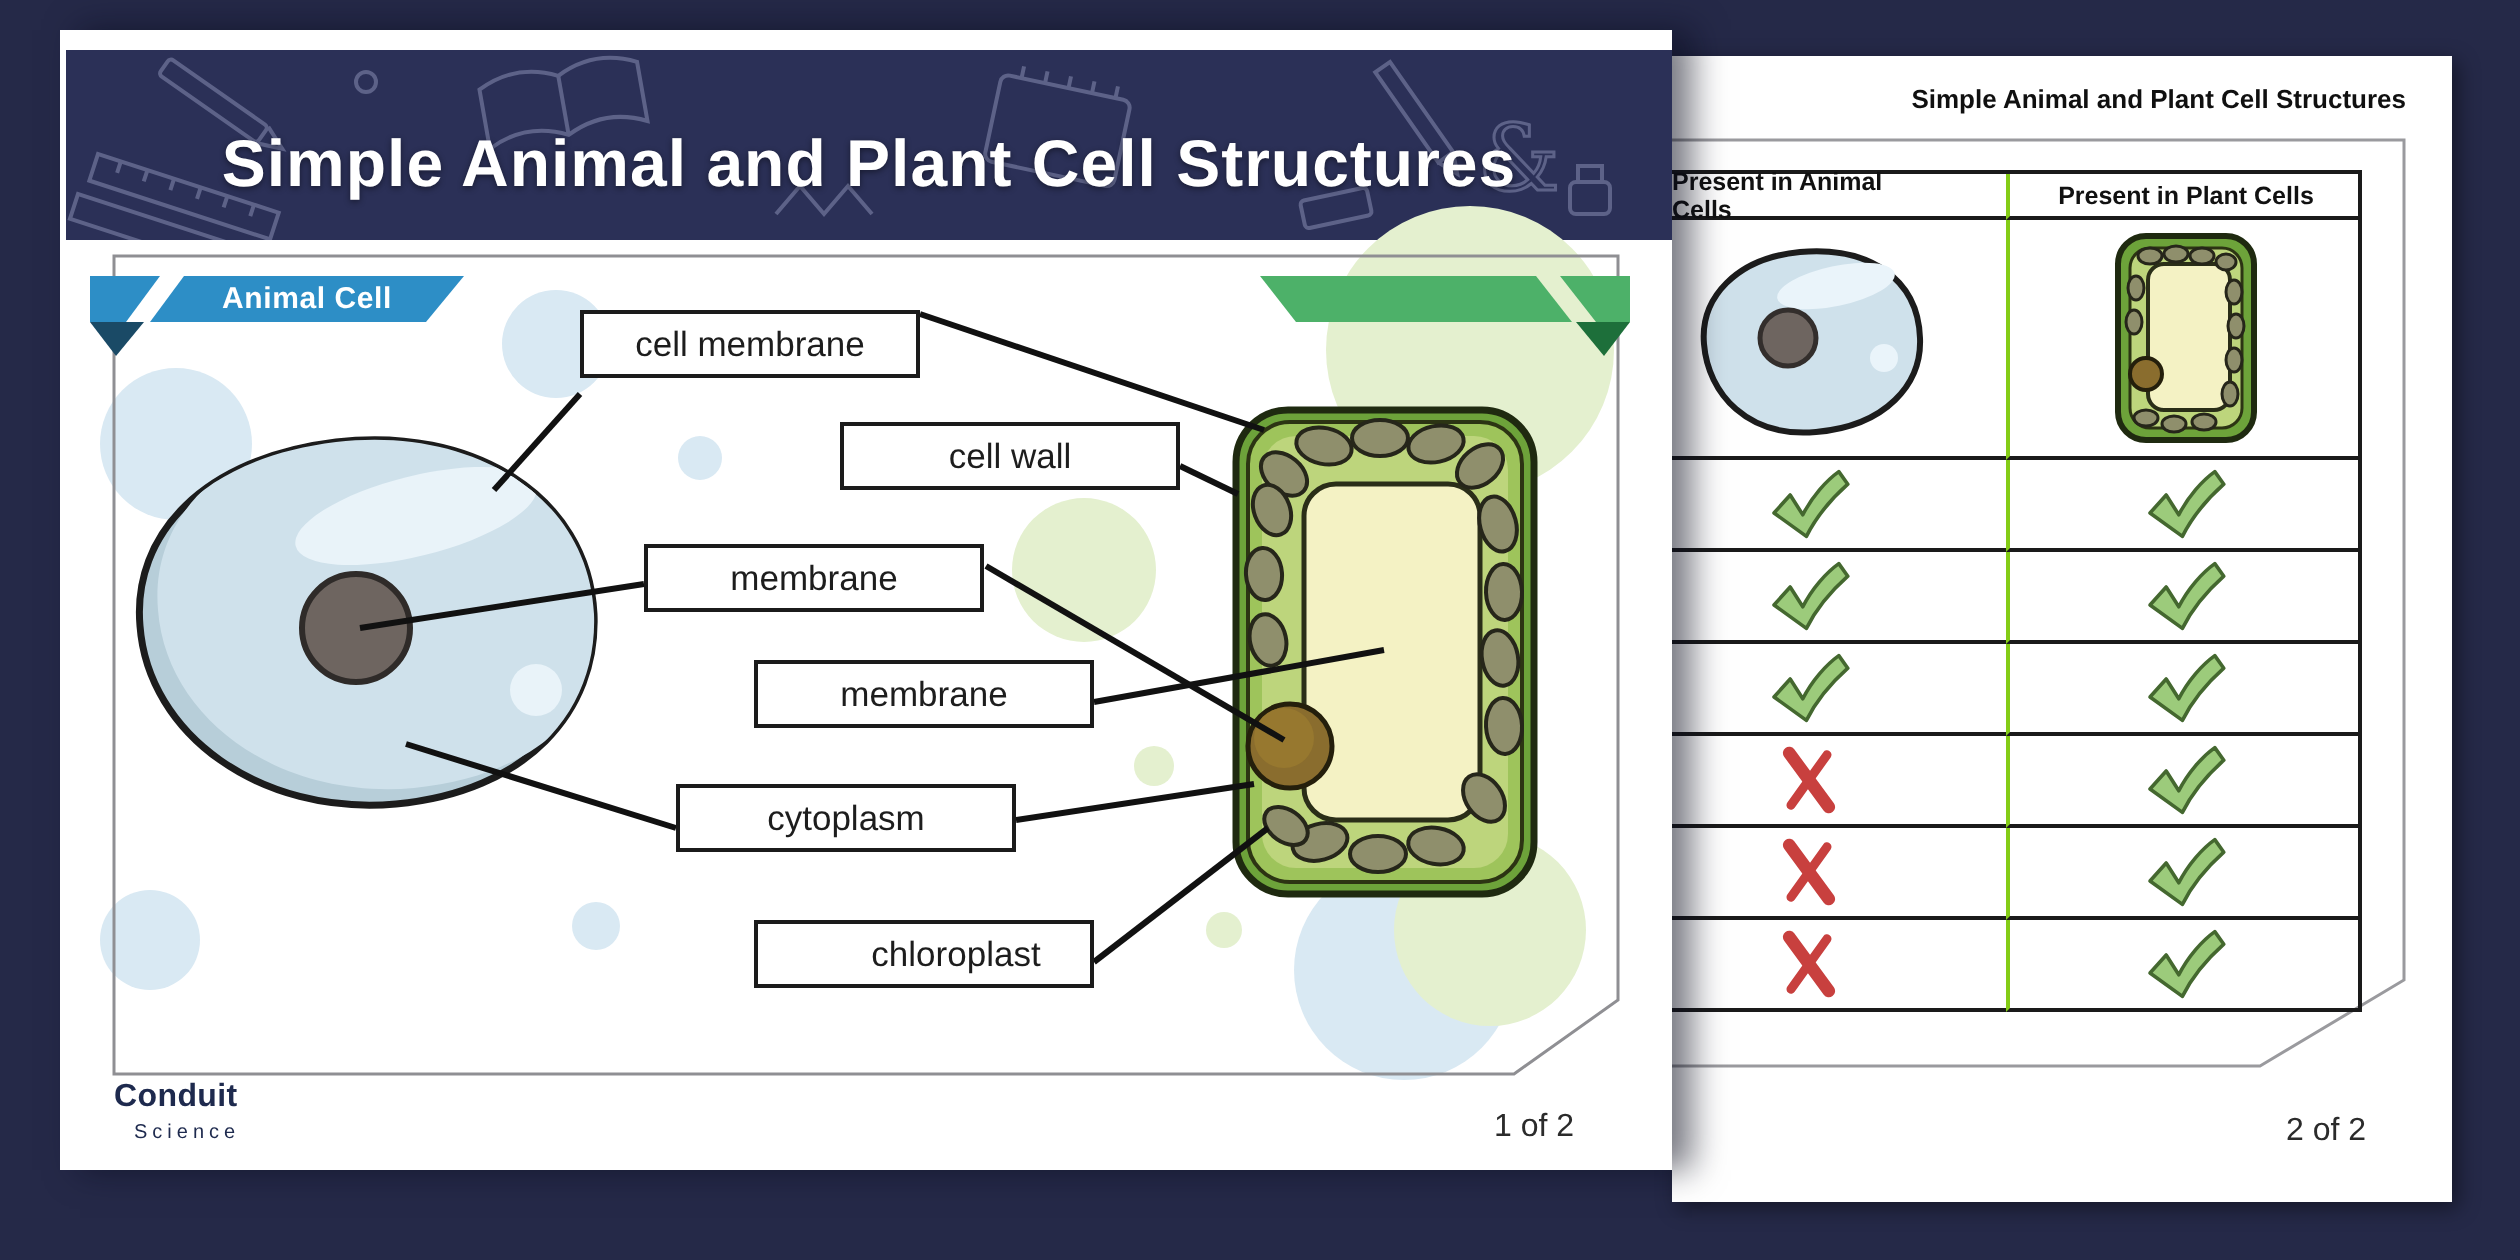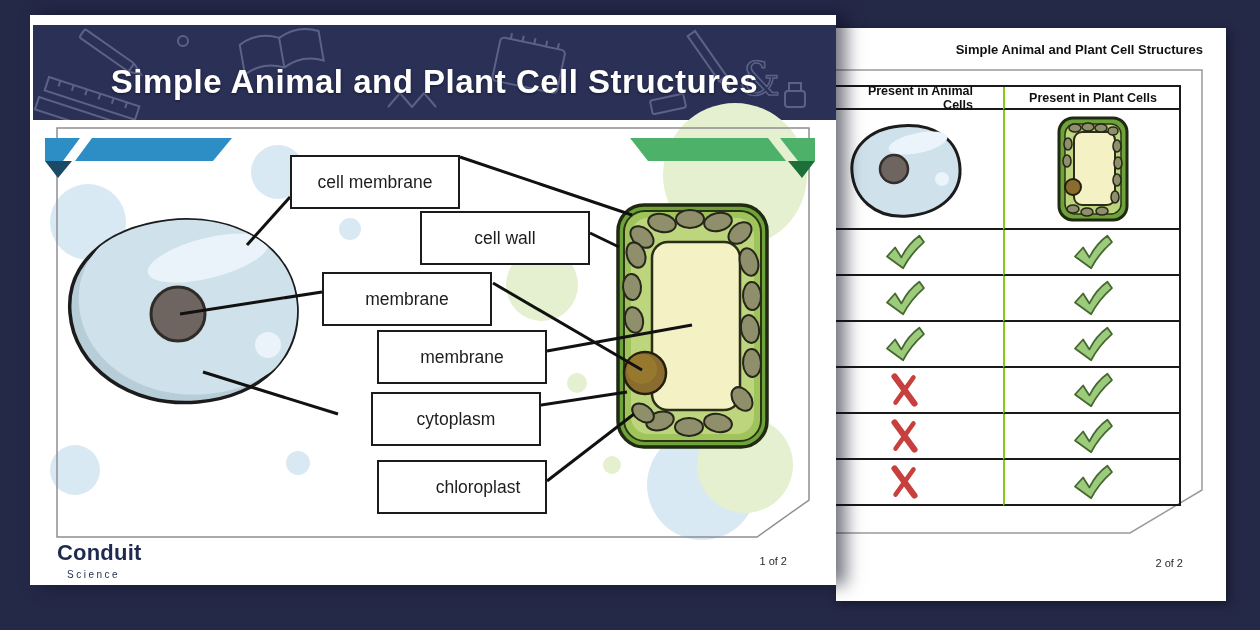--- a/index.html
+++ b/index.html
@@ -15,43 +15,43 @@
   
   .band{position:absolute;left:3px;right:0;top:10px;height:95px;background:#2B3057;overflow:hidden;}
   .band svg{position:absolute;inset:0;}
   .p1-title{
     position:absolute;inset:0;display:flex;align-items:center;justify-content:center;
     padding-top:18px;color:#ffffff;font-size:33px;font-weight:bold;letter-spacing:.5px;
     text-shadow:0 1px 3px rgba(0,0,0,.45);white-space:nowrap;
   }
   .scene{position:absolute;left:0;top:0;}
   .label-box{
-    position:absolute;width:170px;height:54px;background:#ffffff;border:2.5px solid #1b1b1b;
+    position:absolute;width:170px;height:34px;background:#ffffff;border:2.5px solid #1b1b1b;
     box-sizing:border-box;display:flex;align-items:center;justify-content:center;
     font-size:17.5px;color:#1d1d1d;
   }
   .banner-text{
     position:absolute;height:24px;display:flex;align-items:center;justify-content:center;
     color:#ffffff;font-size:15px;font-weight:bold;letter-spacing:.3px;
   }
   .brand{position:absolute;left:27px;top:525px;color:#1E2A4E;}
-  .brand .b1{font-size:22px;font-weight:bold;letter-spacing:.2px;}
+  .brand .b1{font-size:16px;font-weight:bold;letter-spacing:.2px;}
   .brand .b2{font-size:10px;letter-spacing:2.5px;margin-left:10px;margin-top:3px;}
-  .pageno{position:absolute;font-size:11px;color:#2b2b2b;text-align:right;}
+  .pageno{position:absolute;font-size:16px;color:#2b2b2b;text-align:right;}
   #p1-no{right:49px;top:540px;}
 
   
   .p2-title{position:absolute;top:14px;right:23px;font-size:13px;font-weight:bold;color:#101010;}
   .p2-panel{position:absolute;inset:0;}
   .p2-table{
     position:absolute;left:0;top:57px;width:345px;box-sizing:border-box;
     display:grid;grid-template-columns:167px 178px;
     border-top:2px solid #1a1a1a;border-right:2px solid #1a1a1a;
   }
-  .p2-cell{box-sizing:border-box;border-bottom:2px solid #1a1a1a;display:flex;align-items:center;justify-content:center;text-align:right;}
+  .p2-cell{box-sizing:border-box;border-bottom:2px solid #1a1a1a;display:flex;align-items:center;justify-content:center;}
   .p2-cell.colB{border-left:2px solid #84cc16;}
   .p2-th{height:23px;font-size:12.5px;font-weight:bold;color:#111;}
   .p2-img{height:120px;}
   .p2-mark{height:46px;}
   .p2-cell.colA{padding-right:30px;}
   #p2-no{right:43px;top:529px;}
 </style>
 </head>
 <body>
 
@@ -286,26 +286,29 @@
       <polygon points="15,123 50,123 33,146 15,146" fill="#2D8EC6"></polygon>
       <polygon points="62,123 202,123 183,146 45,146" fill="#2D8EC6"></polygon>
     </g>
     <g>
       <polygon points="785,146 758,146 772,163" fill="#1D6F3A"></polygon>
       <polygon points="750,123 785,123 785,146 768,146" fill="#4DB169"></polygon>
       <polygon points="600,123 738,123 756,146 618,146" fill="#4DB169"></polygon>
     </g>
   </svg>
 
+  <div class="banner-text" style="left:45px;top:122px;width:157px;">
+      <span>Animal Cell</span>
+    </div>
 
   <div class="label-box" style="left:260px;top:140px;">cell membrane</div>
   <div class="label-box" style="left:390px;top:196px;">cell wall</div>
   <div class="label-box" style="left:292px;top:257px;">membrane</div>
   <div class="label-box" style="left:347px;top:315px;">membrane</div>
-  <div class="label-box" style="left:308px;top:377px;margin-left:33px;">cytoplasm</div>
+  <div class="label-box" style="left:308px;top:377px;">cytoplasm</div>
   <div class="label-box" style="left:347px;top:445px;padding-left:32px;">chloroplast</div>
 
   <div class="brand">
     <div class="b1">Conduit</div>
     <div class="b2">Science</div>
   </div>
   <div class="pageno" id="p1-no">1 of 2</div>
 </div>
 
 </body></html>

